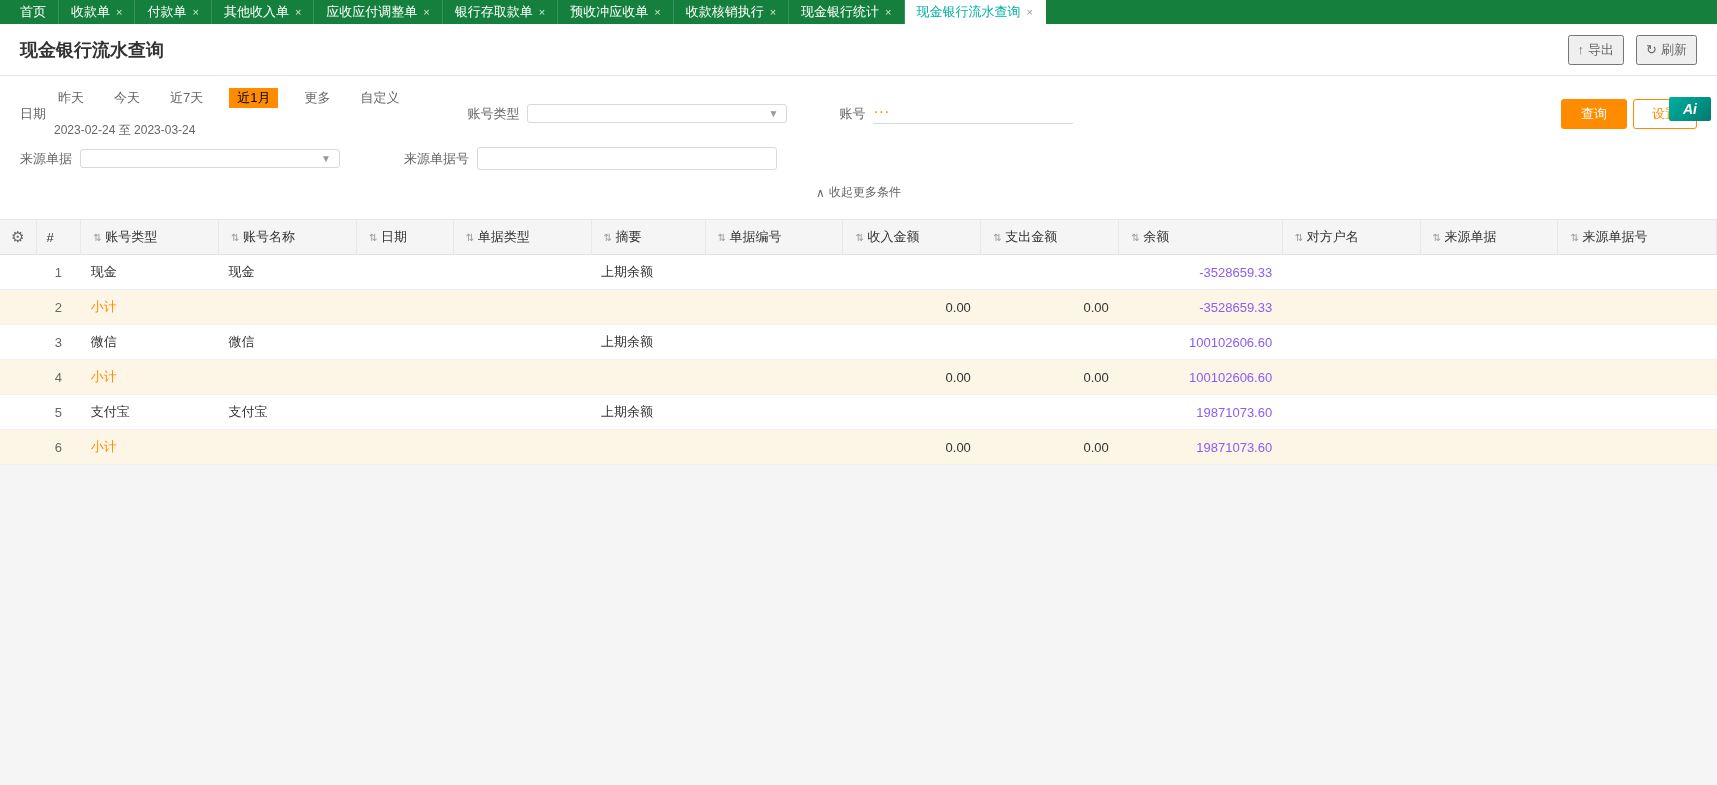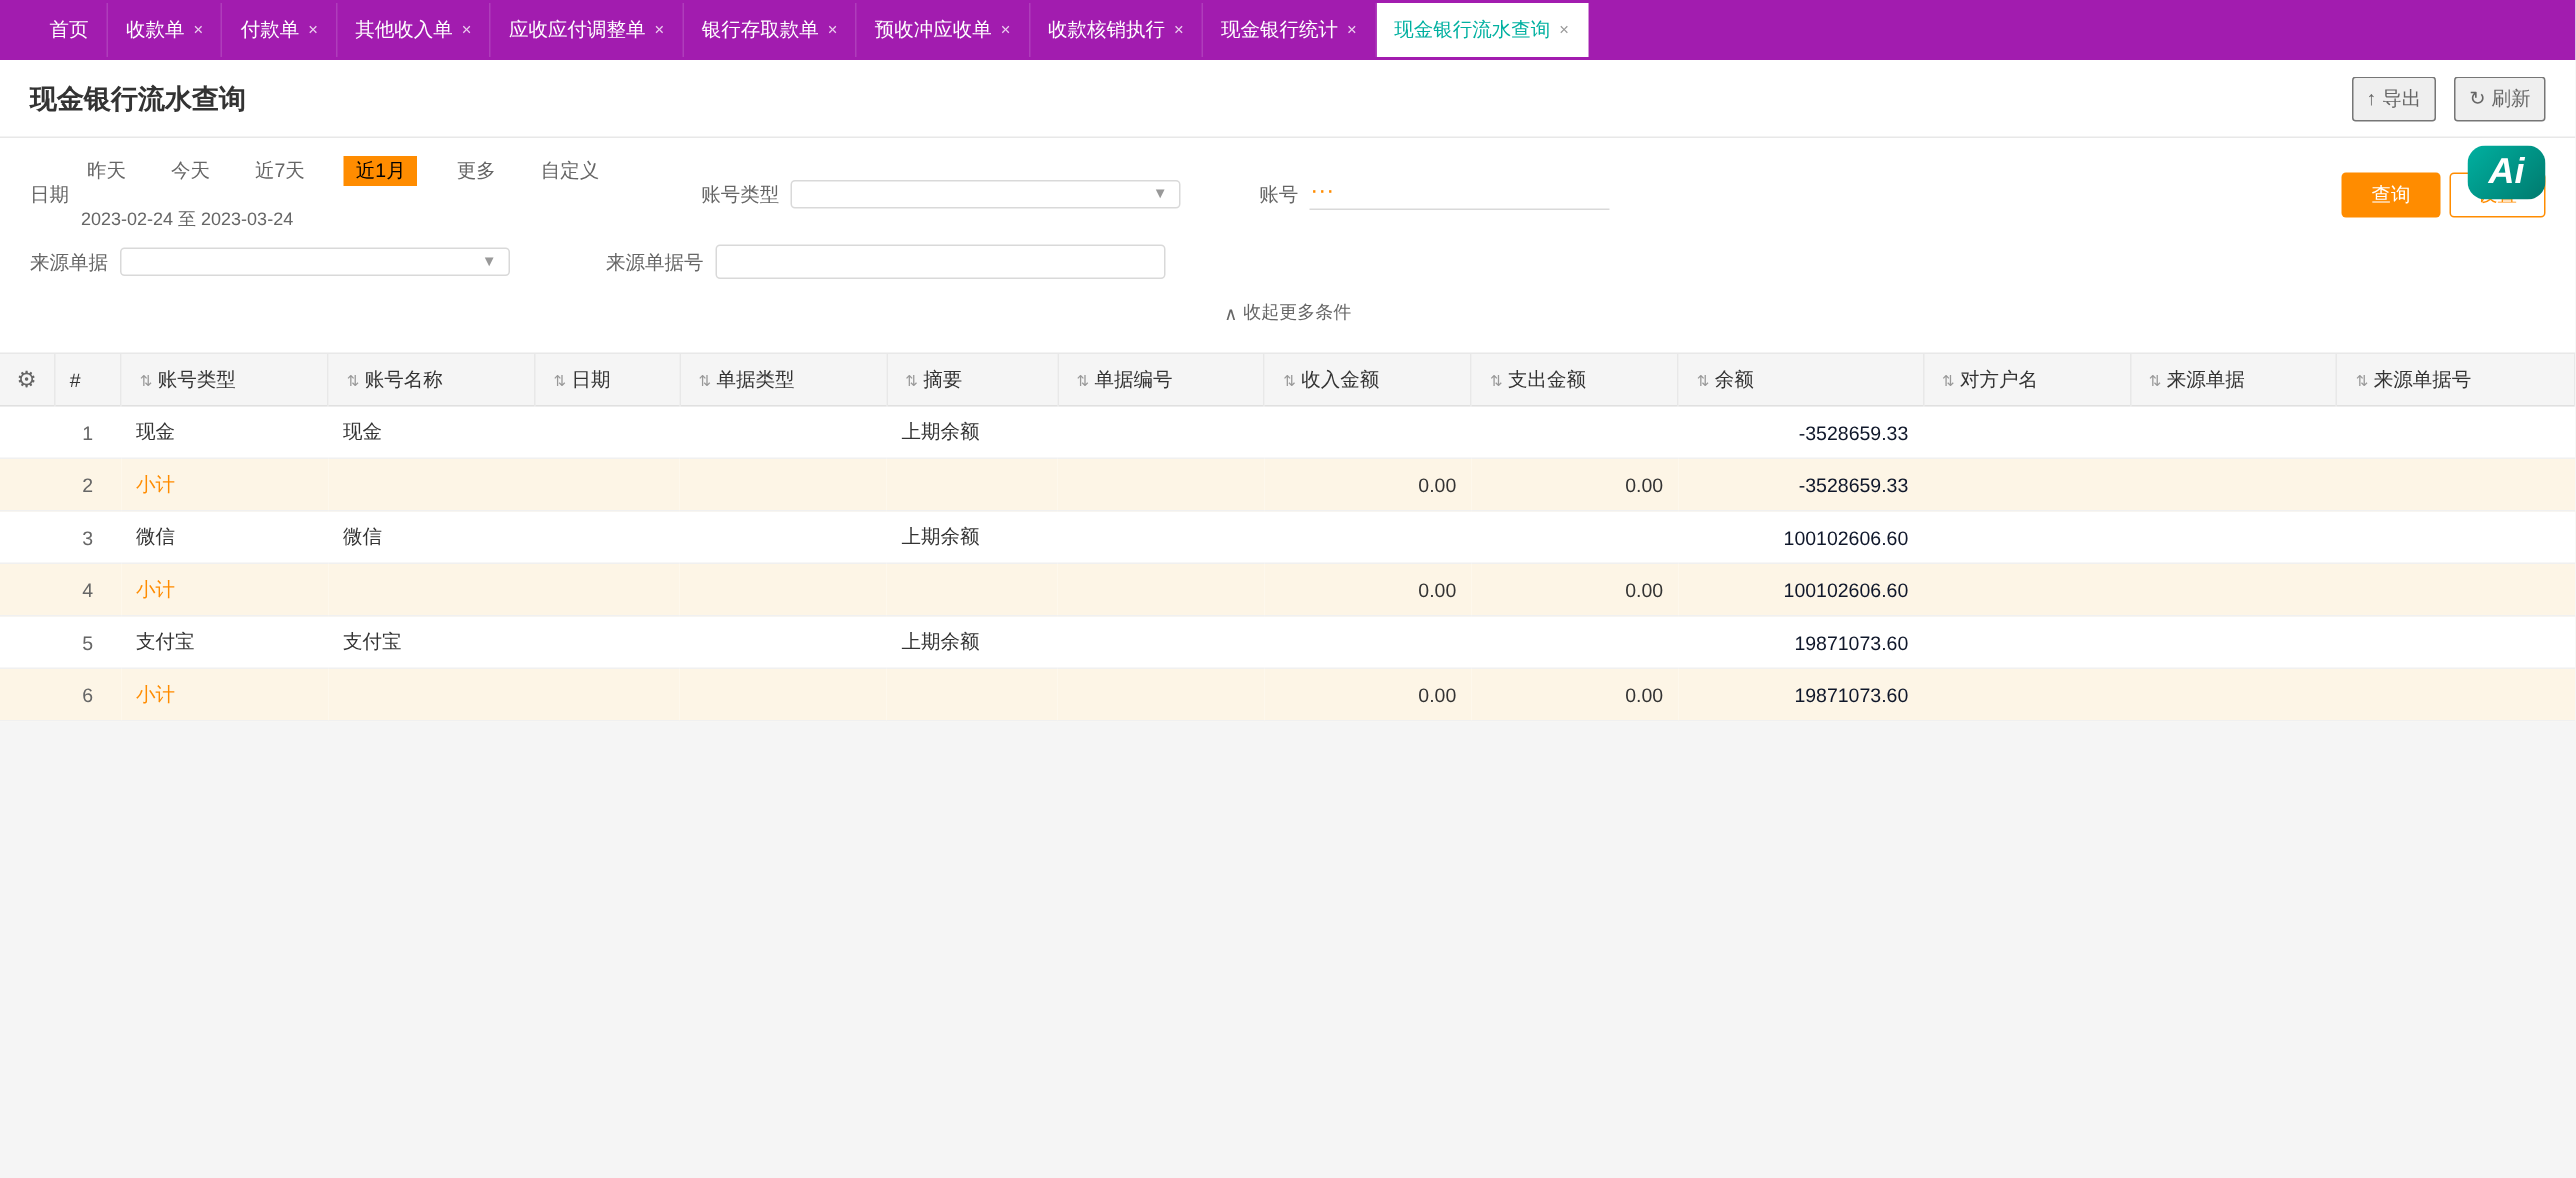--- a/index.html
+++ b/index.html
@@ -1,24 +1,24 @@
 <!DOCTYPE html>
 <html><head>
   <meta charset="utf-8">
   <style>
     * { box-sizing: border-box; margin: 0; padding: 0; }
     body { font-family: "Microsoft YaHei", Arial, sans-serif; font-size: 13px; background: #f5f5f5; }
 
     
     .top-nav {
-      background: #a21caf;
-      display: flex;
-      align-items: center;
-      height: 40px;
-      padding: 0 21px;
+      background: #15803d;
+      display: flex;
+      align-items: center;
+      height: 24px;
+      padding: 0 8px;
       overflow: hidden;
     }
     .nav-tab {
       display: flex;
       align-items: center;
       padding: 0 12px;
       height: 36px;
       color: #fff;
       font-size: 13px;
       white-space: nowrap;
@@ -237,46 +237,46 @@
     }
     tbody td {
       padding: 8px 10px;
       color: #333;
       white-space: nowrap;
     }
     tbody td.num-cell {
       text-align: right;
     }
     tbody td.orange-val {
-      color: #0f172a;
+      color: #8b5cf6;
     }
     .th-gear {
       width: 36px;
       text-align: center;
     }
     .gear-icon-btn {
       cursor: pointer;
       color: #666;
       font-size: 15px;
     }
     .row-num {
       color: #666;
       text-align: center;
     }
 
     
     .ai-badge {
       position: fixed;
-      right: 20px;
+      right: 6px;
       top: 97px;
       background: linear-gradient(135deg, #00b0a0, #007a6e);
-      border-radius: 12px;
+      border-radius: 2px;
       padding: 4px 14px;
       color: #fff;
-      font-size: 24px;
+      font-size: 14px;
       font-weight: bold;
       font-style: italic;
       cursor: pointer;
       z-index: 100;
     }
   </style>
 </head>
 <body>
 
 <nav class="top-nav">

